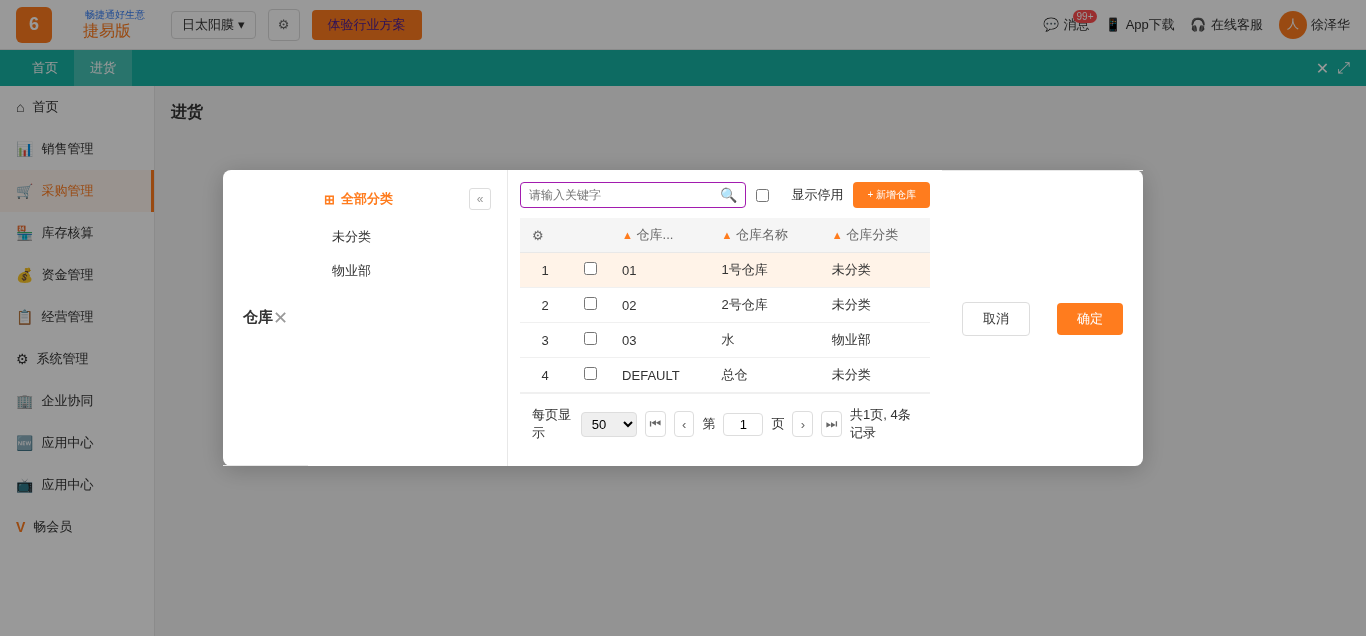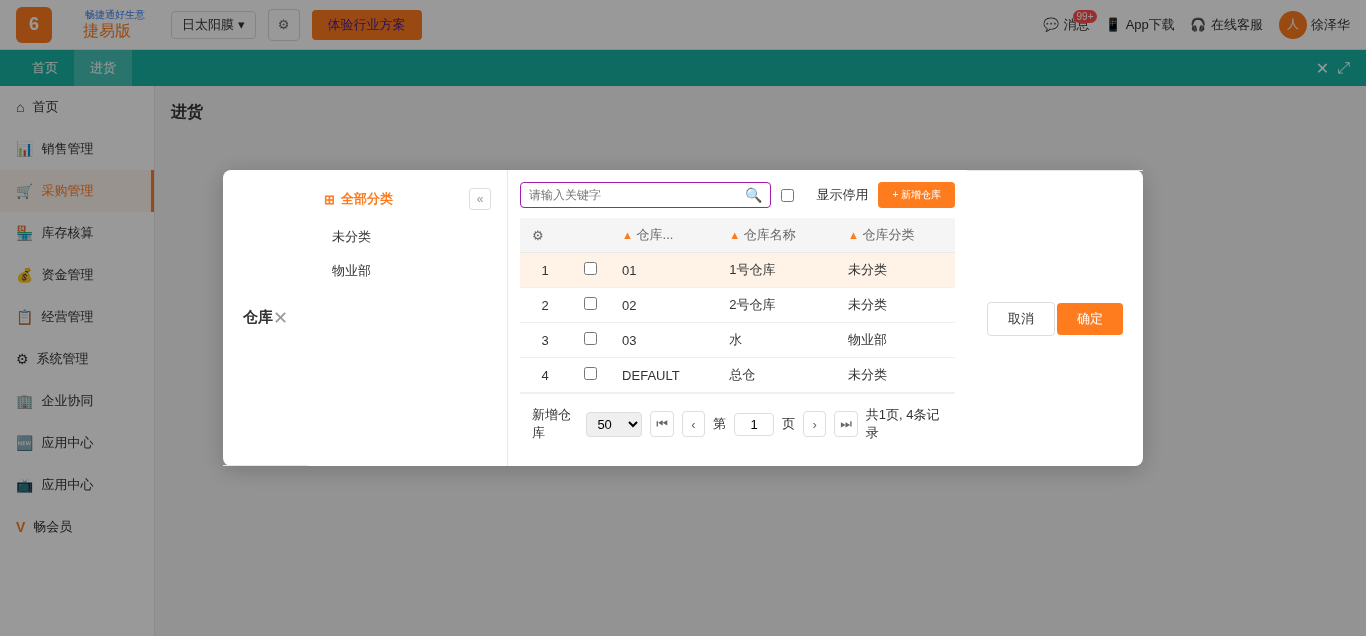--- a/index.html
+++ b/index.html
@@ -225,21 +225,21 @@
     }
     .page-nav-btn {
       width: 26px; height: 26px; border: 1px solid #ddd; border-radius: 4px;
       display: flex; align-items: center; justify-content: center;
       cursor: pointer; color: #666; background: white;
     }
 
     
     .modal-footer {
       display: flex; align-items: center; justify-content: flex-end;
-      padding: 8px 20px; gap: 2px; border-top: 1px solid #e8e8e8;
+      padding: 8px 20px; gap: 27px; border-top: 1px solid #e8e8e8;
     }
     .cancel-btn {
       padding: 7px 20px; border: 1px solid #ddd; border-radius: 4px;
       cursor: pointer; font-size: 13px; background: white; color: #333;
     }
     .confirm-btn {
       padding: 7px 20px; border: none; border-radius: 4px;
       cursor: pointer; font-size: 13px; background: #ff7c1e; color: white;
     }
 
@@ -438,21 +438,21 @@
                 </td>
                 <td>DEFAULT</td>
                 <td>总仓</td>
                 <td>未分类</td>
               </tr>
             </tbody>
           </table>
         </div>
 
         <div class="pagination">
-          <span>新增仓库</span>
+          <span>每页显示</span>
           <div class="page-size-select">
             <select>
               <option value="50">50</option>
               <option value="100">100</option>
             </select>
           </div>
           <div class="page-nav-btn">⏮</div>
           <div class="page-nav-btn">‹</div>
           <span>第</span>
           <input class="page-input" type="text" value="1" style="">

